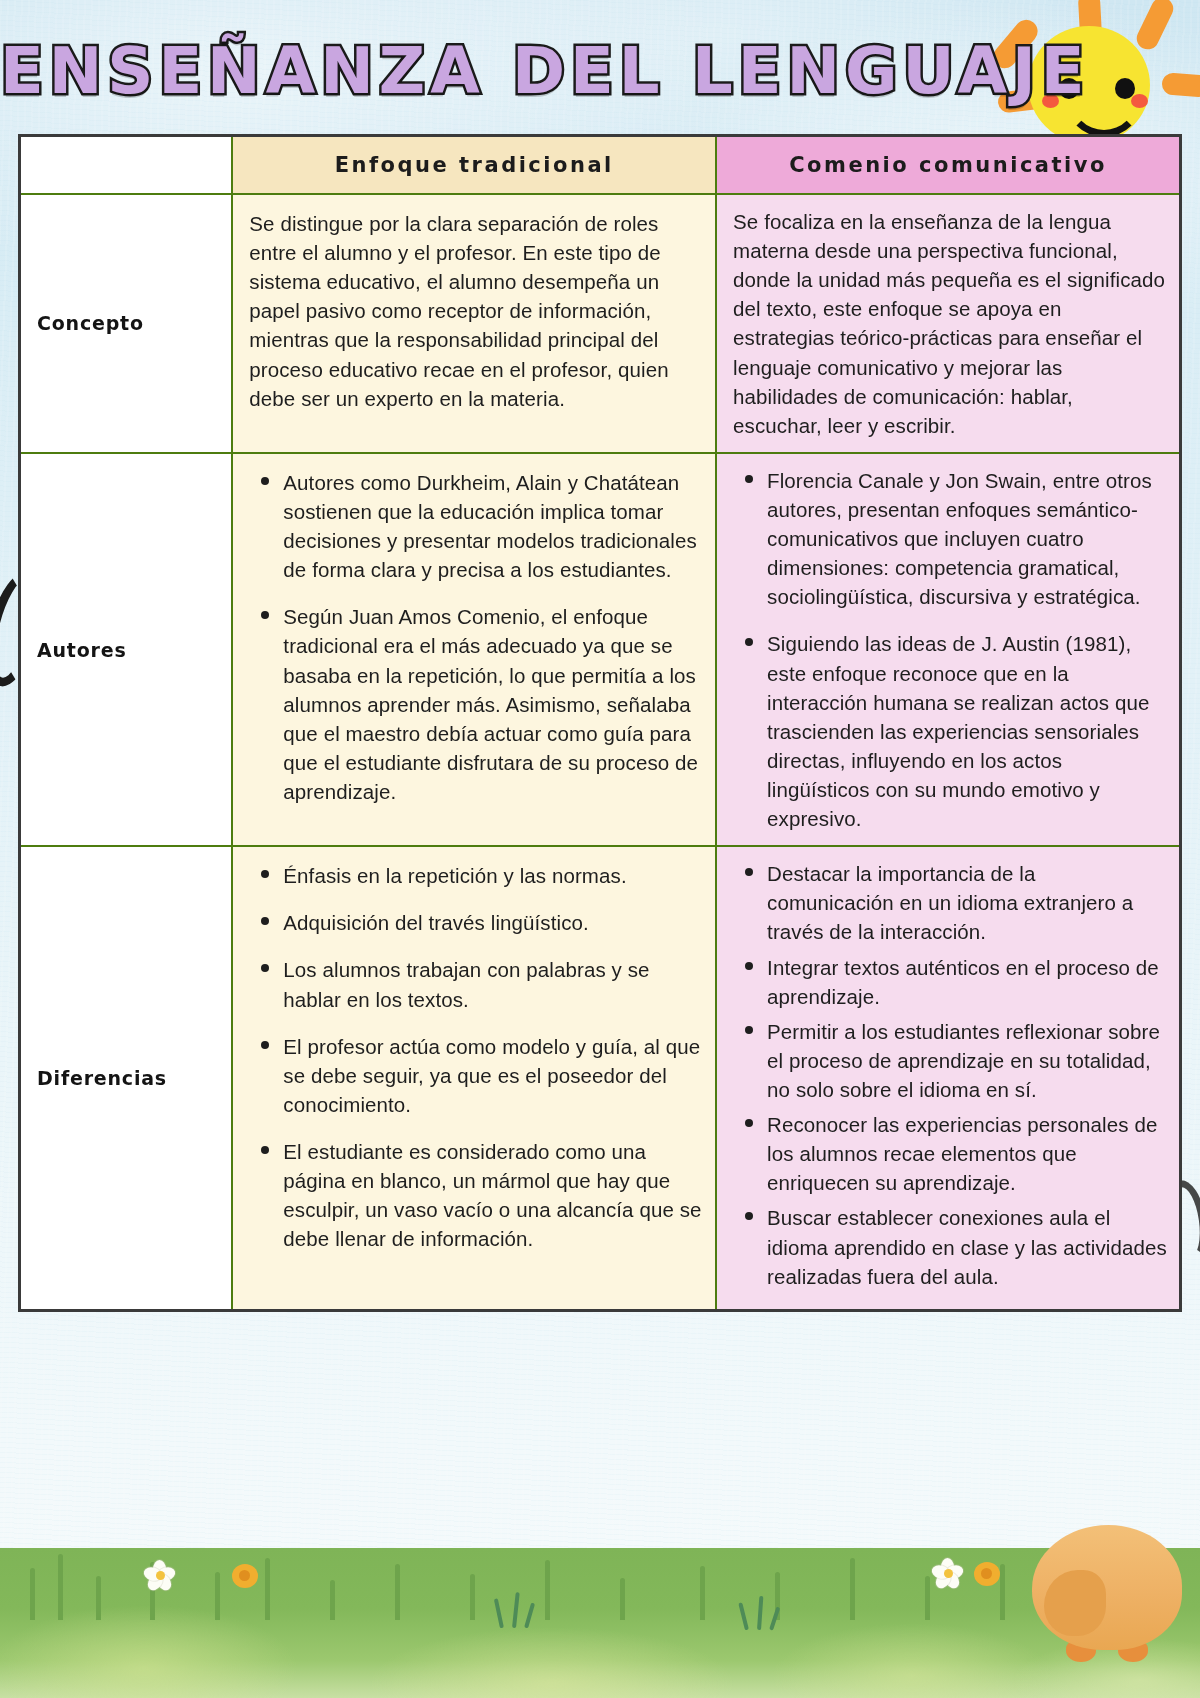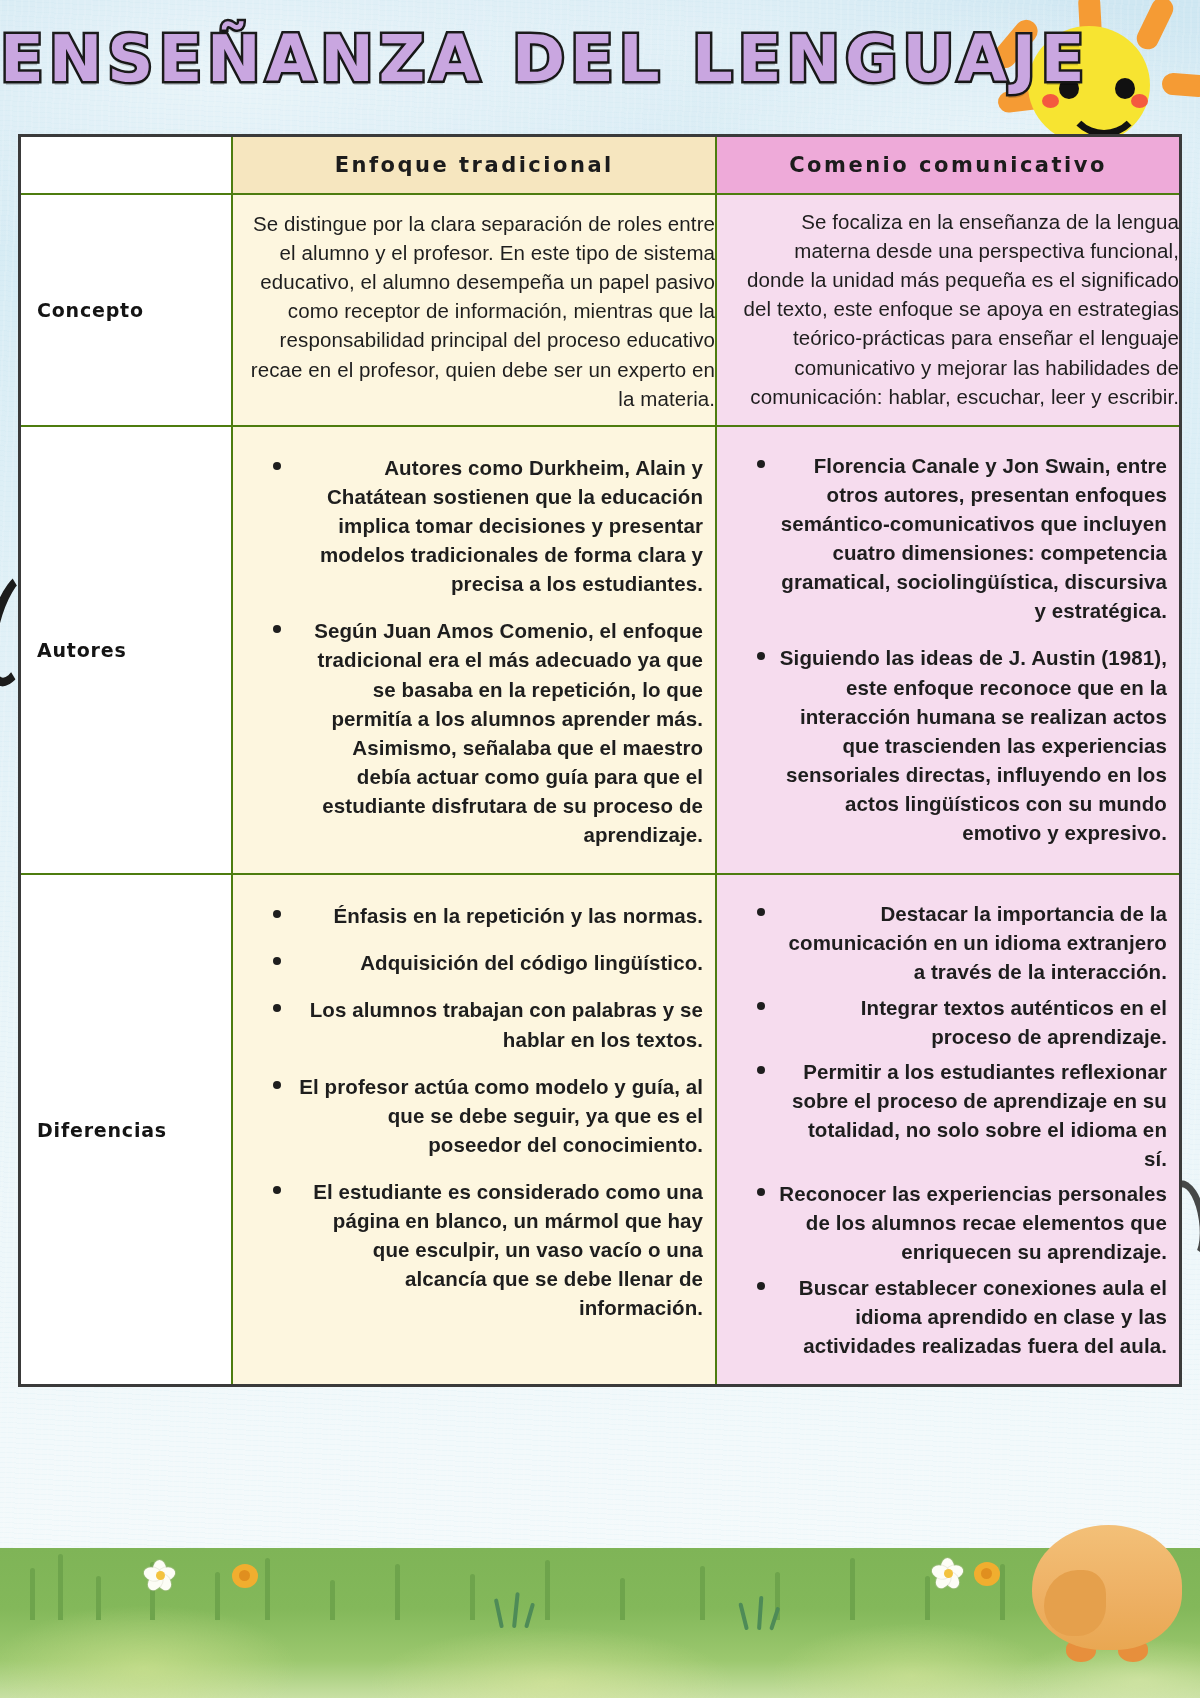--- a/index.html
+++ b/index.html
@@ -102,21 +102,21 @@
   }
   .doodle-right{
     position:absolute;right:-6px;top:1180px;width:26px;height:70px;
     border:7px solid #2a2a2a;border-radius:50%;
     border-left-color:transparent;border-bottom-color:transparent;
     transform:rotate(-8deg);opacity:.85;
   }
 
   
   .title{
-    position:absolute;left:0;top:22px;width:1080px;text-align:center;
+    position:absolute;left:0;top:34px;width:1080px;text-align:center;
     font-family:"DejaVu Sans","Liberation Sans",sans-serif;
     font-weight:700;font-size:64px;letter-spacing:5px;
     color:#c9a6e0;
     -webkit-text-stroke:5px #1b1b1b;
     paint-order:stroke fill;
     text-transform:uppercase;
     text-shadow:0 4px 0 rgba(0,0,0,.18);
     white-space:nowrap;
     z-index:6;
   }
@@ -152,28 +152,28 @@
   td.rowlabel{
     background:#ffffff;
     font-family:"DejaVu Sans","Liberation Sans",sans-serif;
     font-weight:700;font-size:19px;letter-spacing:.8px;color:#141414;
     vertical-align:middle;
     padding-left:16px;
   }
   td.cell-trad{background:#fdf6df;}
   td.cell-com{background:#f6dcee;}
 
-  .cellbox{padding:12px 0 12px 16px;text-align:right;}
+  .cellbox{padding:12px 12px 12px 16px;}
   .ptext{
     font-family:"Liberation Sans",sans-serif;
     font-size:20.5px;line-height:1.42;color:#1e1e1e;
     margin:0;
     letter-spacing:.1px;
   }
-  ul.blist{margin:12px;padding:0 0 0 34px;list-style:none;font-weight:bold;}
+  ul.blist{margin:0;padding:0 0 0 34px;list-style:none;}
   ul.blist li{
     position:relative;
     font-family:"Liberation Sans",sans-serif;
     font-size:20.5px;line-height:1.42;color:#1e1e1e;
     margin:0 0 18px 0;
     letter-spacing:.1px;
   }
   ul.blist li:last-child{margin-bottom:0;}
   ul.blist li:before{
     content:"";position:absolute;left:-22px;top:9px;
@@ -255,21 +255,21 @@
         </div>
       </td>
     </tr>
 
     <tr>
       <td class="rowlabel">Diferencias</td>
       <td class="cell-trad">
         <div class="cellbox">
           <ul class="blist">
             <li>Énfasis en la repetición y las normas.</li>
-            <li>Adquisición del código lingüístico.</li>
+            <li>Adquisición del través lingüístico.</li>
             <li>Los alumnos trabajan con palabras y se hablar en los textos.</li>
             <li>El profesor actúa como modelo y guía, al que se debe seguir, ya que es el poseedor del conocimiento.</li>
             <li>El estudiante es considerado como una página en blanco, un mármol que hay que esculpir, un vaso vacío o una alcancía que se debe llenar de información.</li>
           </ul>
         </div>
       </td>
       <td class="cell-com">
         <div class="cellbox">
           <ul class="blist tight">
             <li>Destacar la importancia de la comunicación en un idioma extranjero a través de la interacción.</li>

